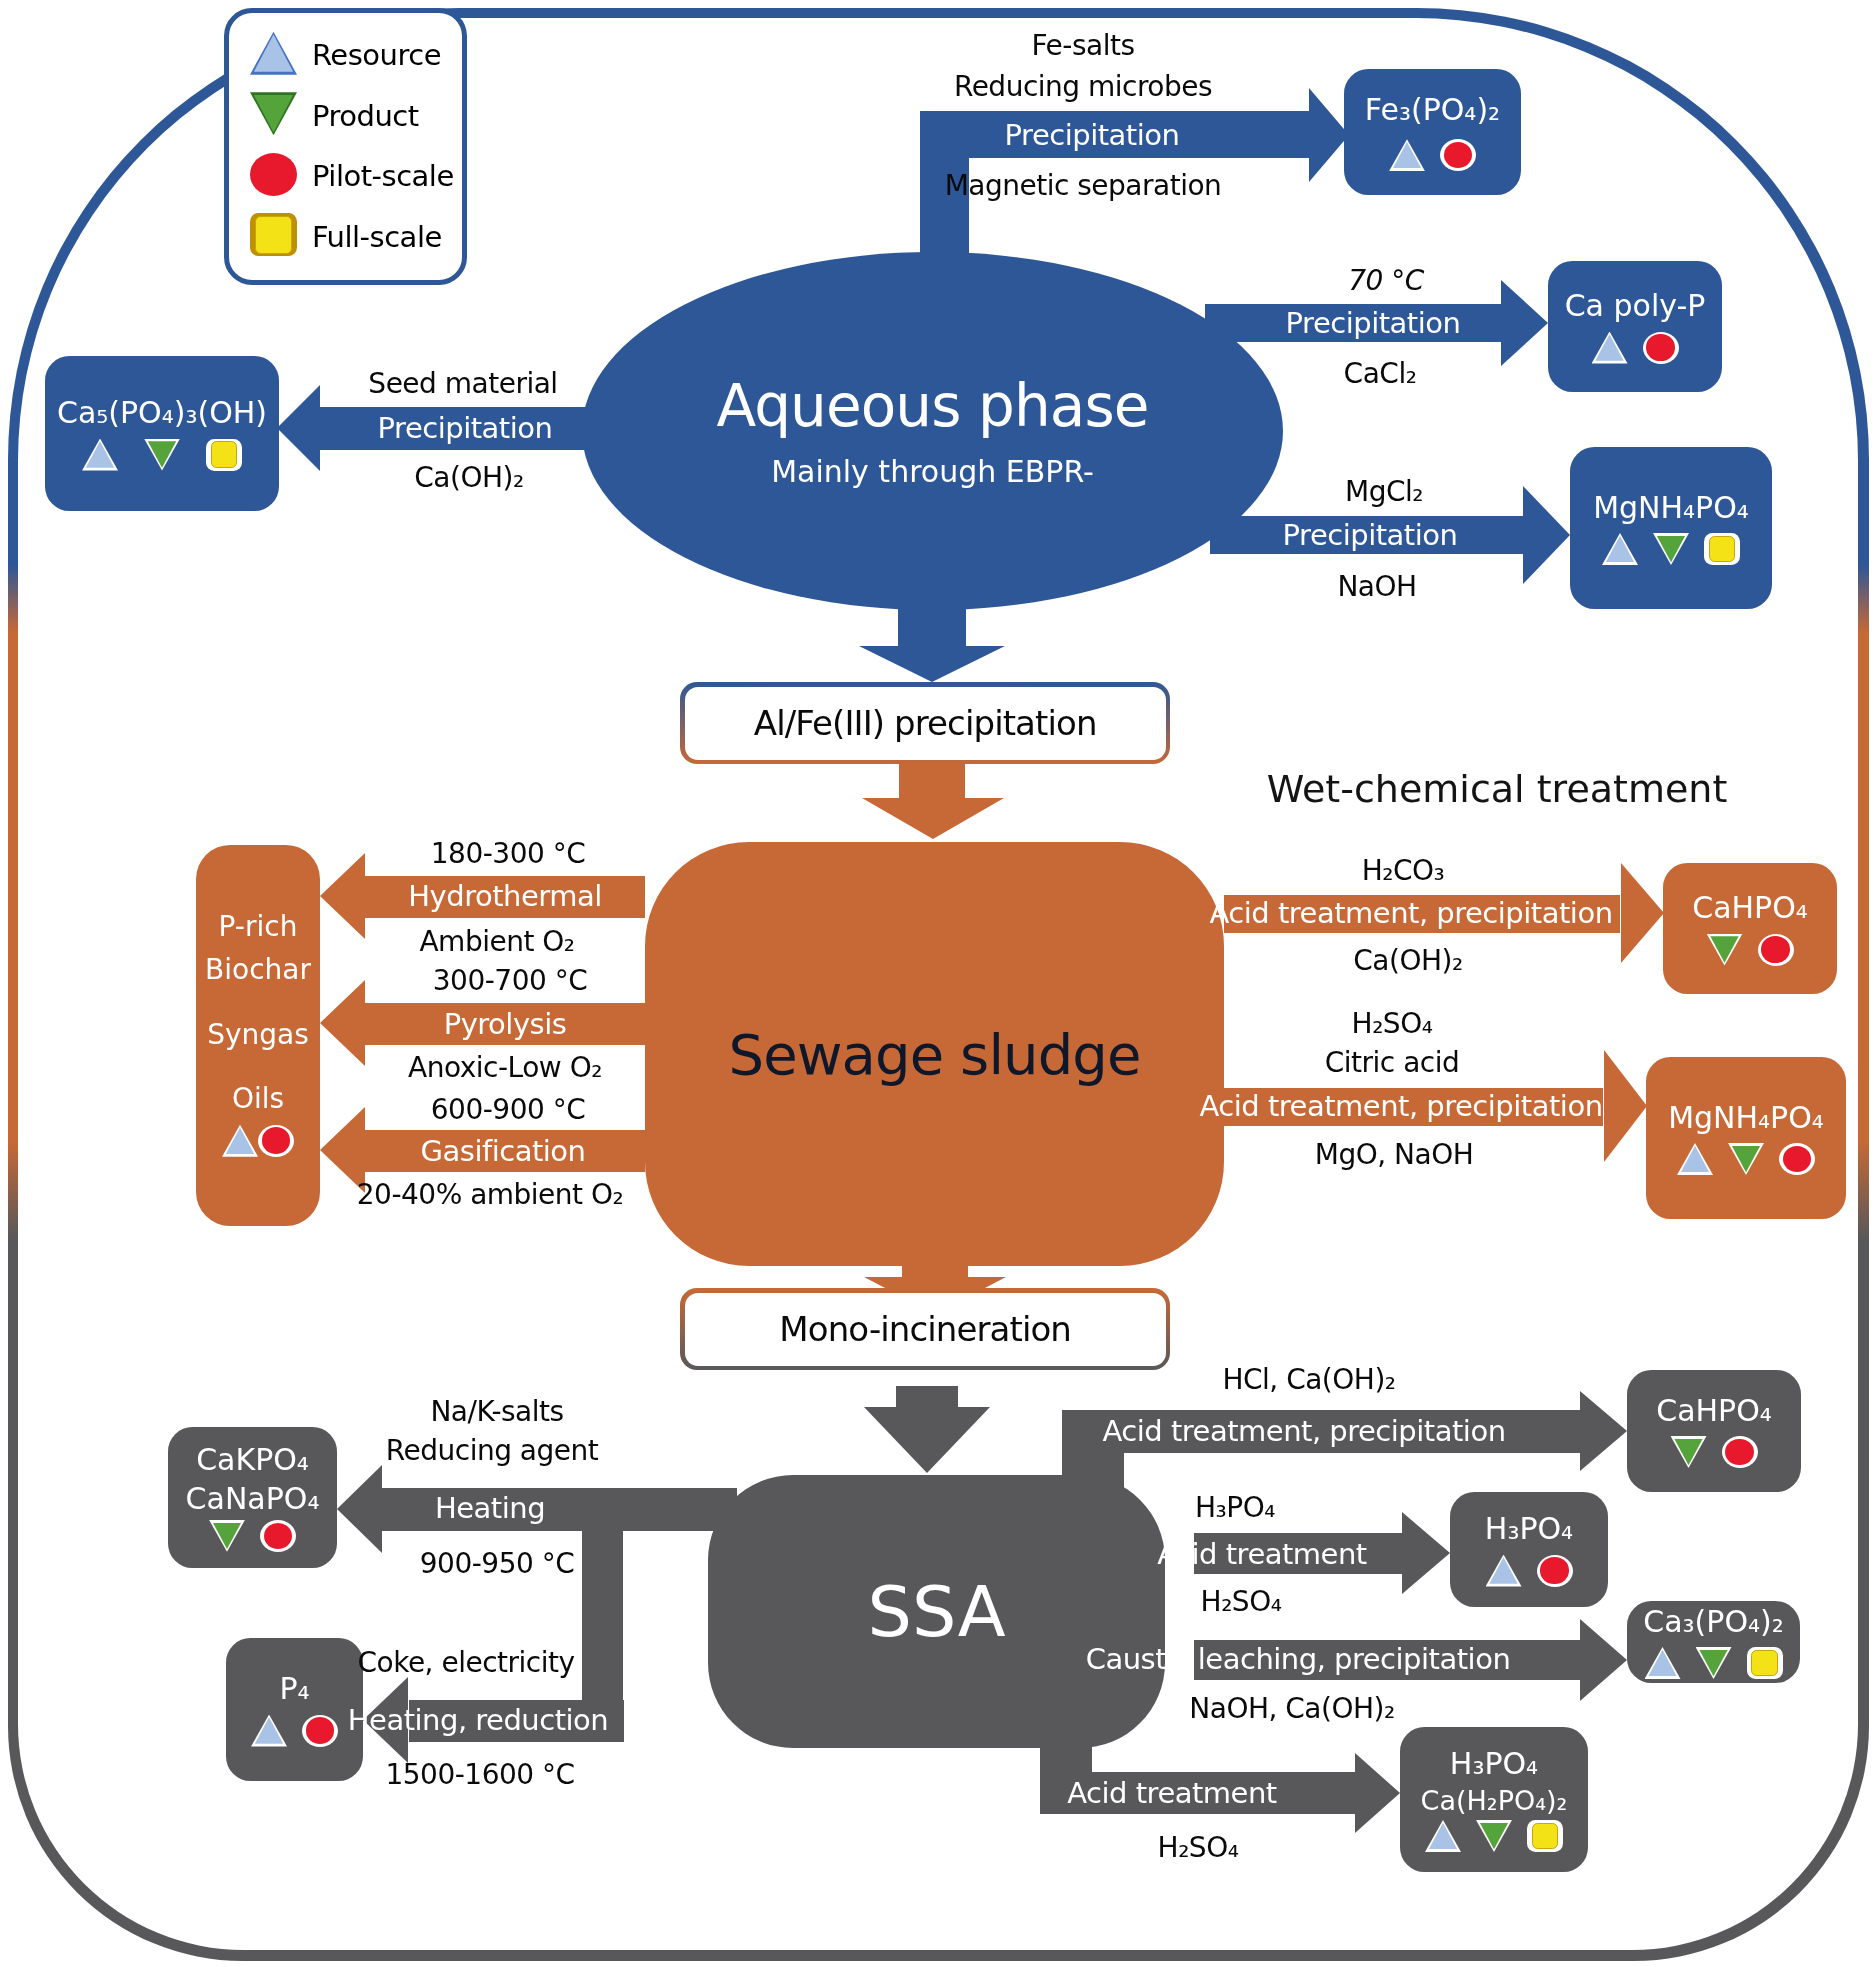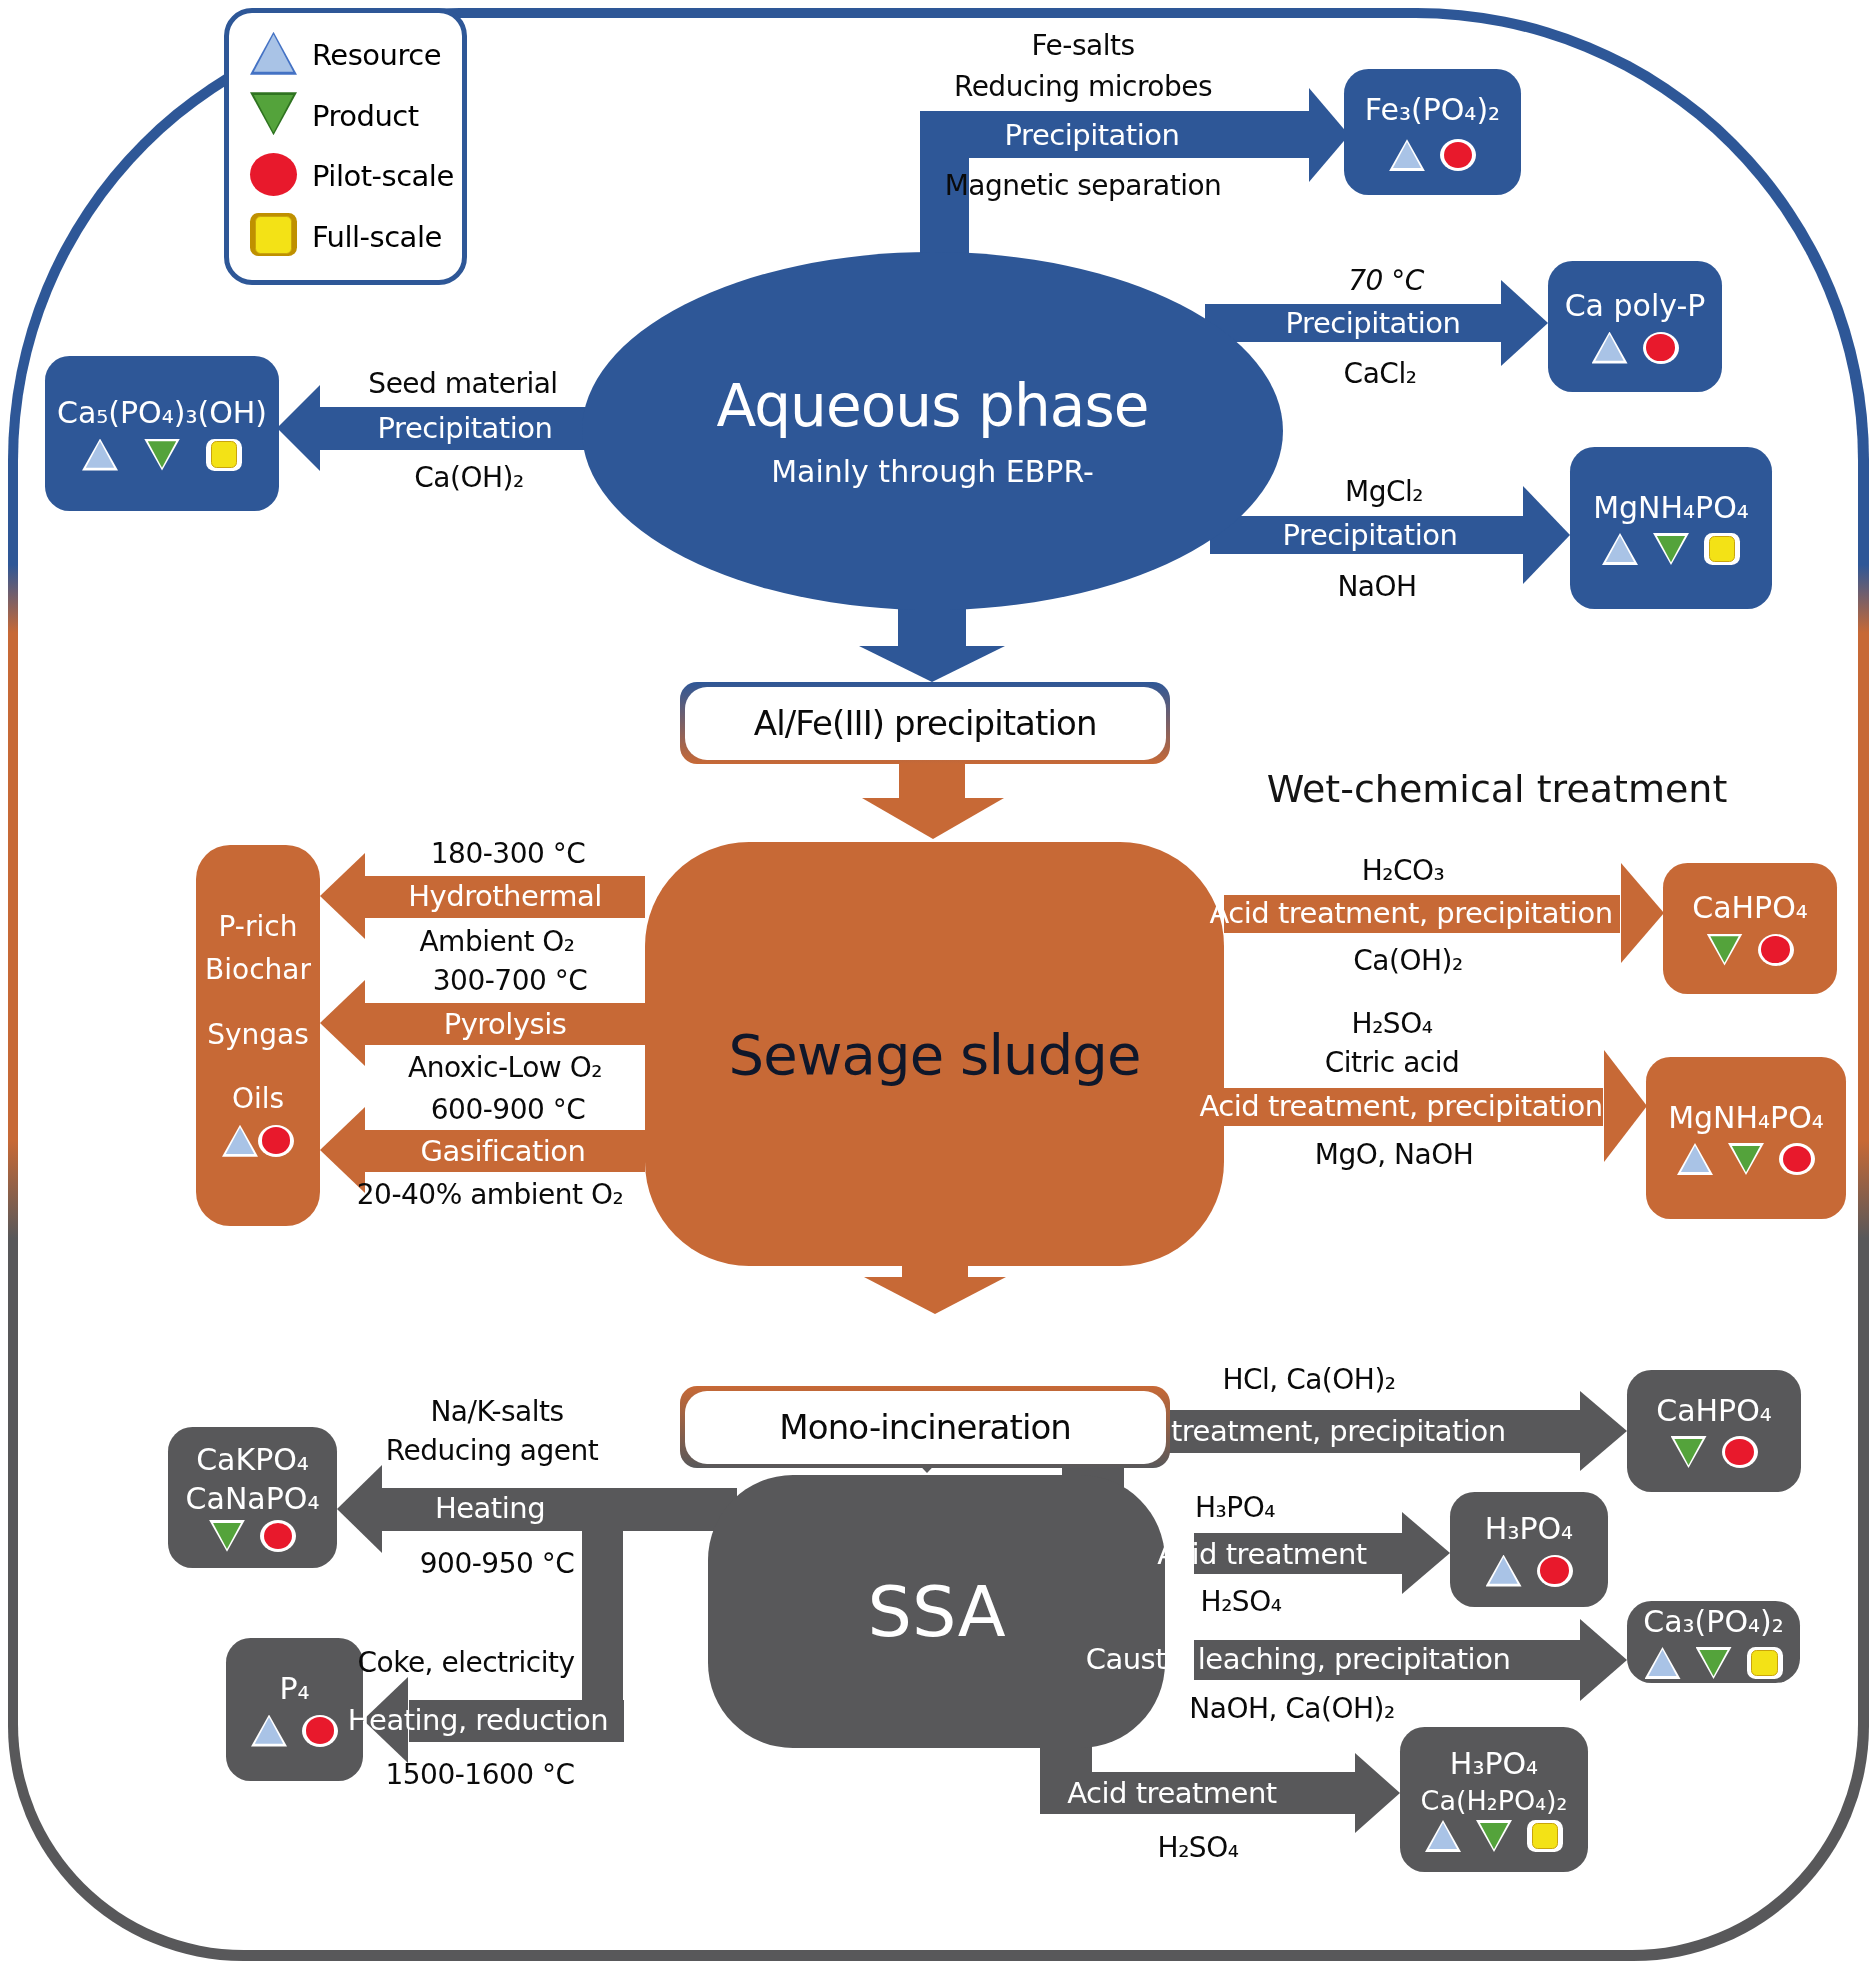--- a/index.html
+++ b/index.html
@@ -48,21 +48,21 @@
   .lb.w{color:#fff;font-size:29px;}
   
   .pbox{position:absolute;border-radius:24.5px;display:flex;flex-direction:column;align-items:center;
         justify-content:center;gap:3.8px;color:#fff;z-index:10;box-sizing:border-box;padding:5.6px;}
   .pbox .formula{font-size:30px;line-height:1.15;text-align:center;}
   .pbox .formula.small-f{font-size:27px;}
   .pbox .icons{display:flex;gap:15px;align-items:center;margin-top:3.8px;}
   .pbox.blue{background:var(--blue);} .pbox.orange{background:var(--orange);} .pbox.gray{background:var(--gray);}
   
   .conn{position:absolute;border-radius:17px;padding:4.7px;display:flex;z-index:8;}
-  .conn>div{flex:1;background:#fff;border-radius:22px;display:flex;align-items:center;justify-content:center;
+  .conn>div{flex:1;background:#fff;border-radius:13px;display:flex;align-items:center;justify-content:center;
             font-size:34px;letter-spacing:-0.9px;color:#0a0a0a;}
   .conn.bo{background:linear-gradient(180deg,var(--blue),var(--orange));}
   .conn.og{background:linear-gradient(180deg,var(--orange),var(--gray));}
   
   .heading{position:absolute;font-size:38px;color:#141414;white-space:nowrap;z-index:6;}
   
   .sludge{position:absolute;left:645px;top:842px;width:579px;height:424px;border-radius:104px;
           background:var(--orange);display:flex;align-items:center;justify-content:center;z-index:5;}
   .sludge span{color:#0f172a;font-size:56px;letter-spacing:-0.9px;}
   .prich{position:absolute;left:196px;top:845px;width:124px;height:381px;border-radius:34px;
@@ -228,21 +228,21 @@
     <div class="formula">MgNH₄PO₄</div>
     <div class="icons">
         <span class="icon resource"></span>
         <span class="icon product"></span>
         <span class="icon pilot"></span>
       </div>
   </div>
 
   <div class="band orange-bg" style="left:902px;top:1266px;width:66px;height:13px;"></div>
   <div class="ah" style="left:864px;top:1277px;border-width:37px 71px 0 71px;border-top-color:var(--orange);"></div>
-  <div class="conn og" style="left:680px;top:1386px;width:481px;height:73px;">
+  <div class="conn og" style="left:680px;top:1288px;width:481px;height:73px;">
     <div>Mono-incineration</div>
   </div>
   <div class="band gray-bg" style="left:896px;top:1386px;width:62px;height:22.6px;"></div>
   <div class="ah" style="left:864px;top:1407px;border-width:66px 63px 0 63px;border-top-color:var(--gray);"></div>
 
   <div class="ssa">
     <span>SSA</span>
   </div>
 
   <div class="band gray-bg" style="left:382px;top:1488px;width:355px;height:43px;"></div>

